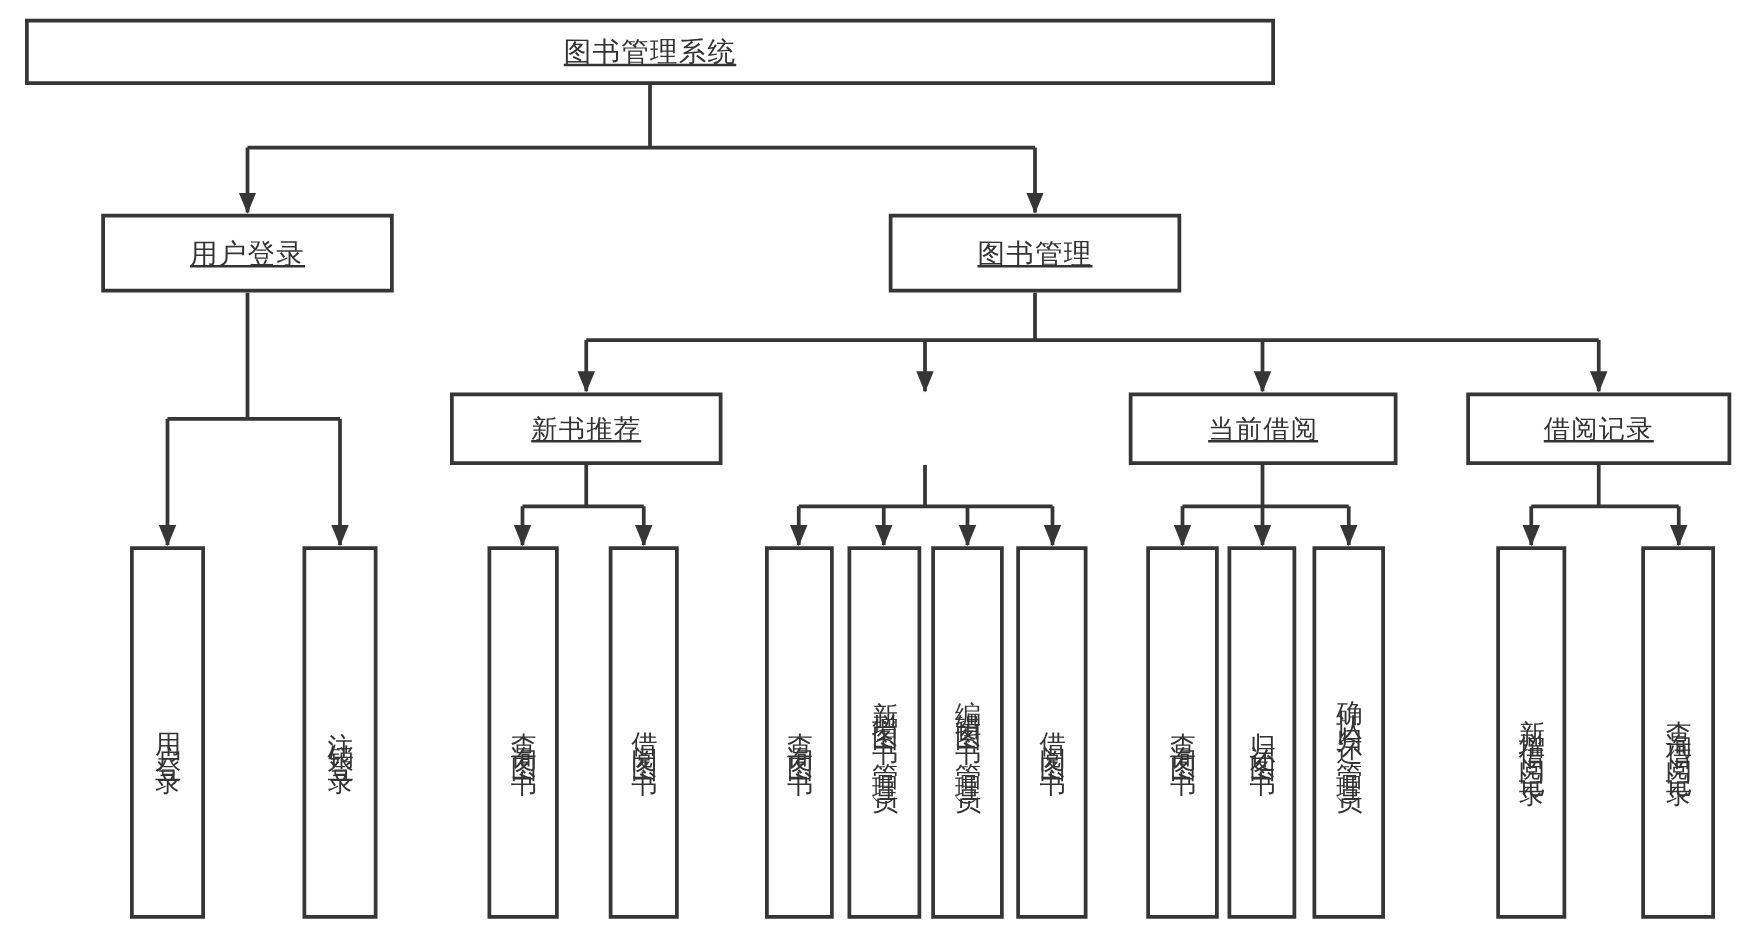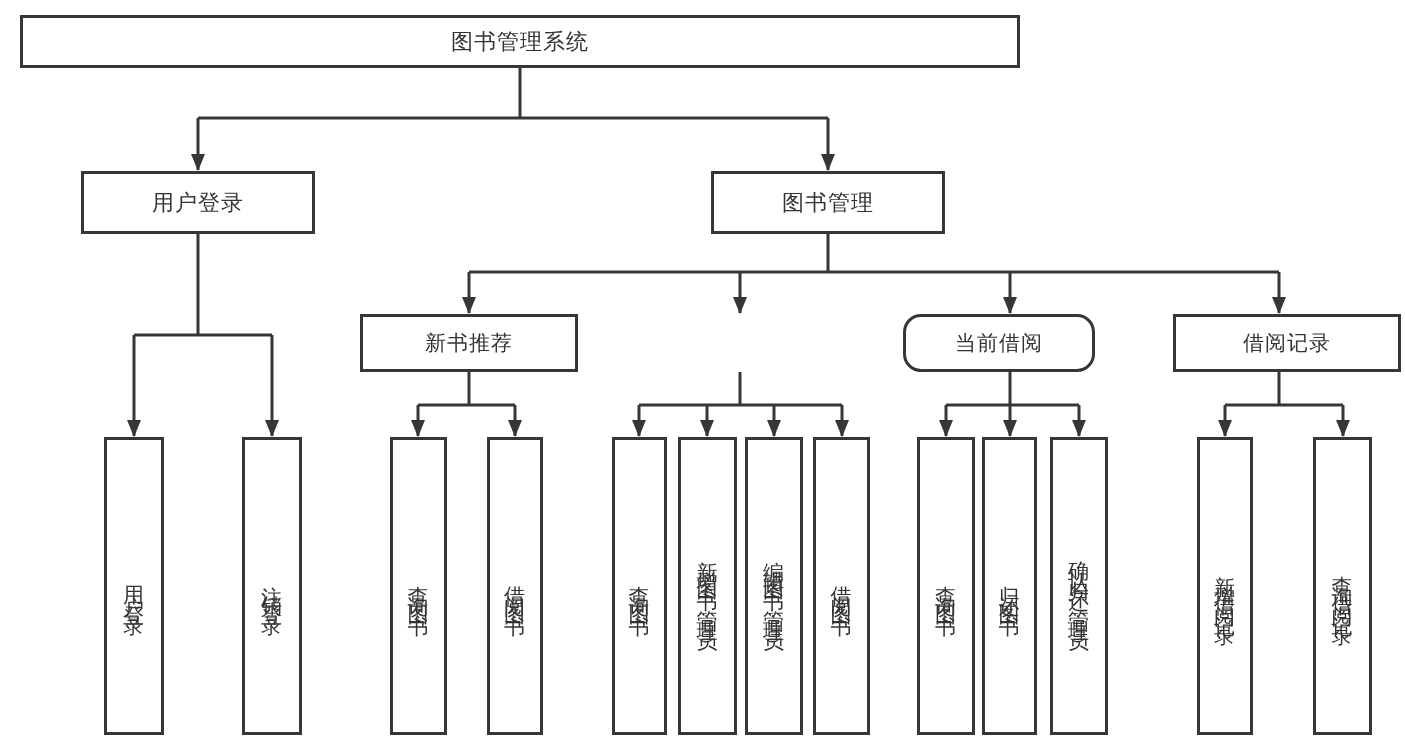--- a/index.html
+++ b/index.html
@@ -26,37 +26,37 @@
     box-sizing: border-box;
     background: #ffffff;
     border: 3px solid #363636;
     color: #333333;
     display: flex;
     align-items: center;
     justify-content: center;
     z-index: 2;
     font-size: 22px;
   }
-  .node.h { letter-spacing: 1px; }
+  .node.h { letter-spacing: 1px; text-decoration: underline; }
   .node.v {
     writing-mode: vertical-rl;
     text-orientation: mixed;
     font-size: 21px;
     letter-spacing: 10px;
     line-height: 1;
     padding-top: 6px;
   }
   
   .n-root        { left: 20px;   top: 15px;  width: 1000px; height: 53px; }
   .n-user-login  { left: 81px;   top: 171px; width: 234px;  height: 63px; }
   .n-book-mgmt   { left: 711px;  top: 171px; width: 234px;  height: 63px; }
   .n-new-rec     { left: 360px;  top: 314px; width: 218px;  height: 58px; font-size: 21px; }
   .n-borrow      { left: 633px;  top: 314px; width: 213px;  height: 58px; font-size: 21px; }
-  .n-current     { left: 903px;  top: 314px; width: 192px;  height: 58px; font-size: 21px; border-radius: 18px; }
-  .n-records     { left: 1173px; top: 314px; width: 228px;  height: 58px; font-size: 21px; }
+  .n-current     { left: 903px;  top: 314px; width: 215px;  height: 58px; font-size: 21px; }
+  .n-records     { left: 1173px; top: 314px; width: 212px;  height: 58px; font-size: 21px; }
   
   .leaf { top: 437px; height: 298px; }
   .lf-1  { left: 104px;  width: 60px; }
   .lf-2  { left: 242px;  width: 60px; }
   .lf-3  { left: 390px;  width: 57px; }
   .lf-4  { left: 487px;  width: 56px; }
   .lf-5  { left: 612px;  width: 55px; }
   .lf-6  { left: 678px;  width: 59px; }
   .lf-7  { left: 745px;  width: 58px; }
   .lf-8  { left: 813px;  width: 57px; }

